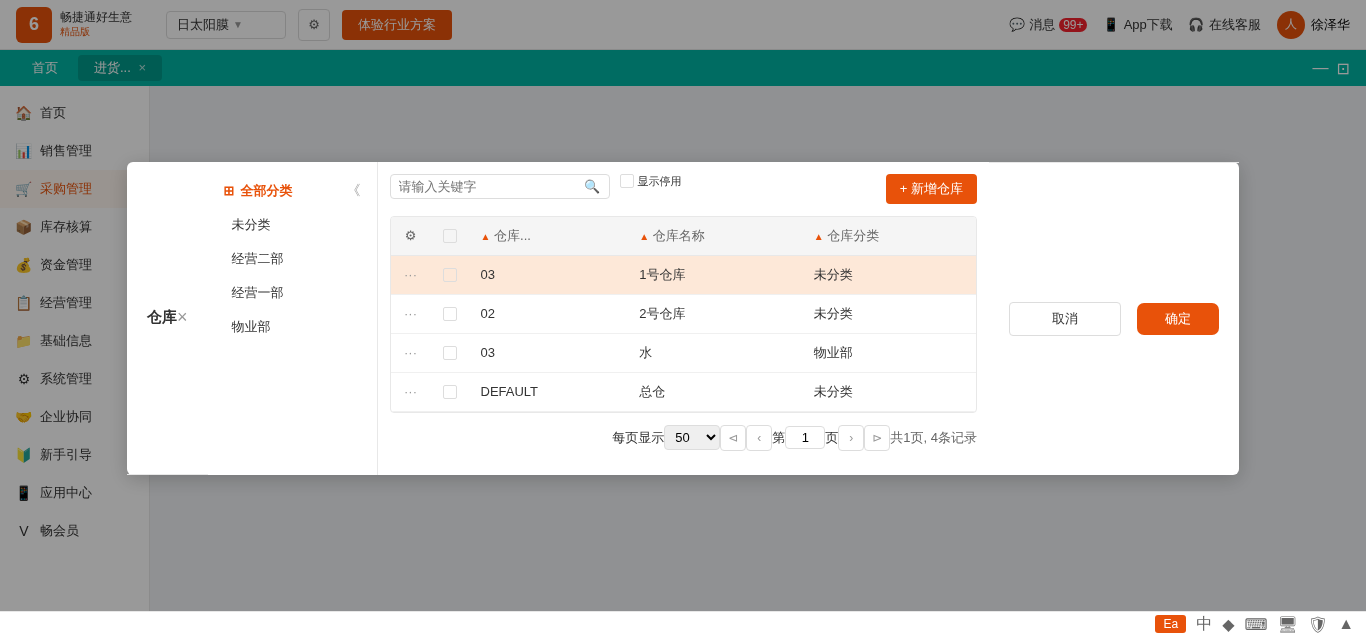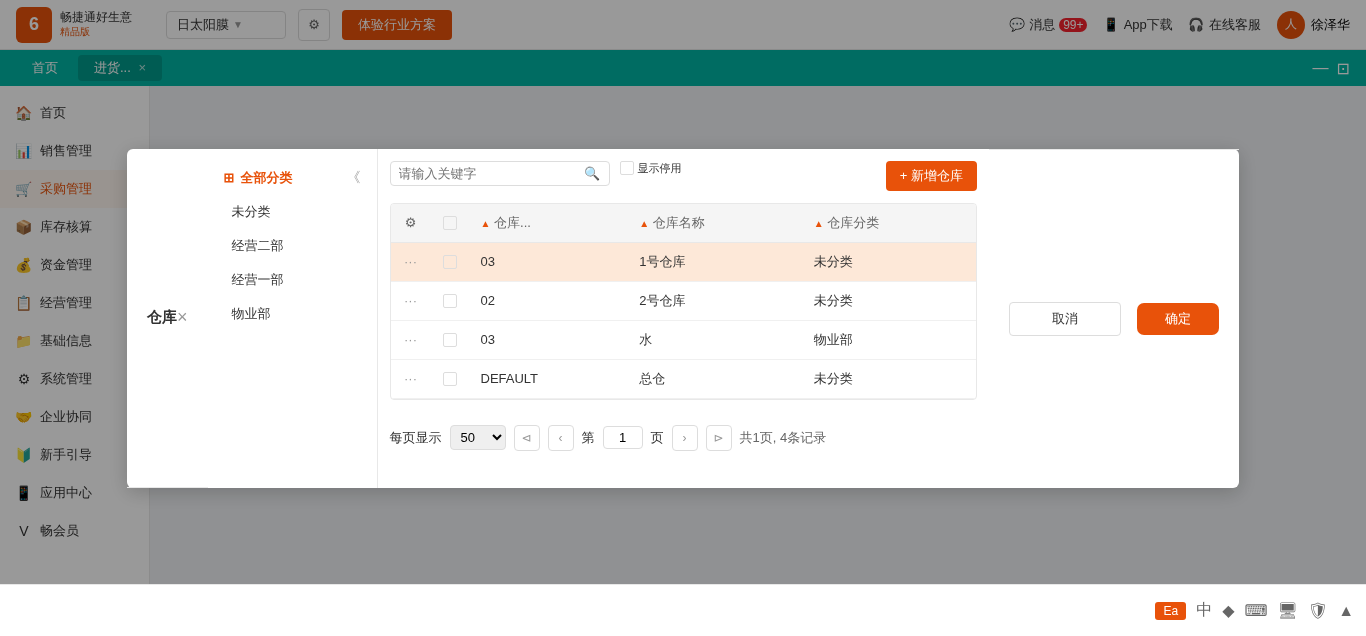--- a/index.html
+++ b/index.html
@@ -189,23 +189,22 @@
       border-bottom: 1px solid #f0f0f0;
     }
     tr.row-highlighted { background: #fde8d8; }
     .col-check { width: 36px; text-align: center; }
     .col-gear { width: 40px; text-align: center; }
     .sort-icon { color: #e8520a; font-size: 10px; }
     .row-action { color: #999; cursor: pointer; }
 
     
     .pagination-row {
-      display: flex; align-items: center; justify-content: flex-start;
-      padding: 25px 0;
-      gap: 8px;
+      display: flex; align-items: center; justify-content: flex-end;
+      padding: 12px 0;
       font-size: 13px; color: #333;
     }
     .per-page-select {
       border: 1px solid #ddd; border-radius: 4px;
       padding: 3px 6px; font-size: 13px;
     }
     .page-nav-btn {
       width: 26px; height: 26px;
       border: 1px solid #ddd; border-radius: 4px;
       display: flex; align-items: center; justify-content: center;
@@ -226,21 +225,21 @@
       cursor: pointer; color: #333; background: #fff; font-size: 13px;
     }
     .confirm-btn {
       padding: 7px 28px; border-radius: 7px;
       cursor: pointer; color: #fff; background: #e8520a; border: none; font-size: 13px; font-family: Liberation Serif, serif;
     }
 
     
     .bottom-bar {
       position: fixed; bottom: 0; left: 0; right: 0;
-      height: 52px;
+      height: 25px;
       background: #fff;
       border-top: 1px solid #e8e8e8;
       display: flex; align-items: center;
       padding: 0 12px;
       z-index: 200;
       gap: 12px;
     }
     .bottom-icon { cursor: pointer; color: #666; font-size: 16px; }
   </style>
 </head>

